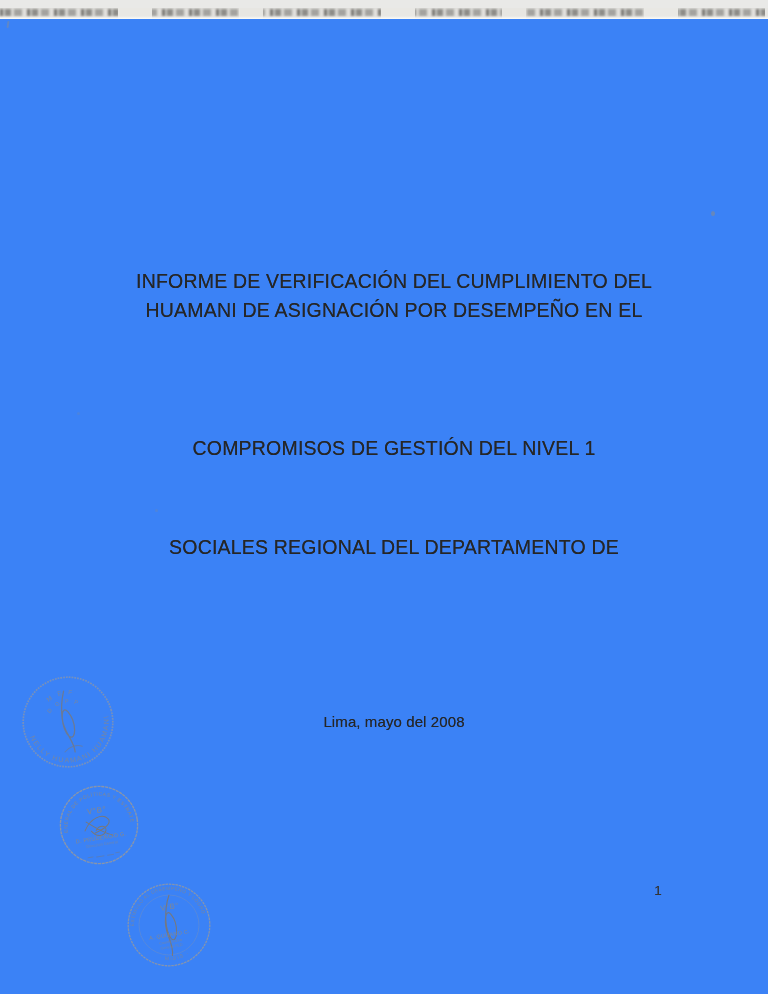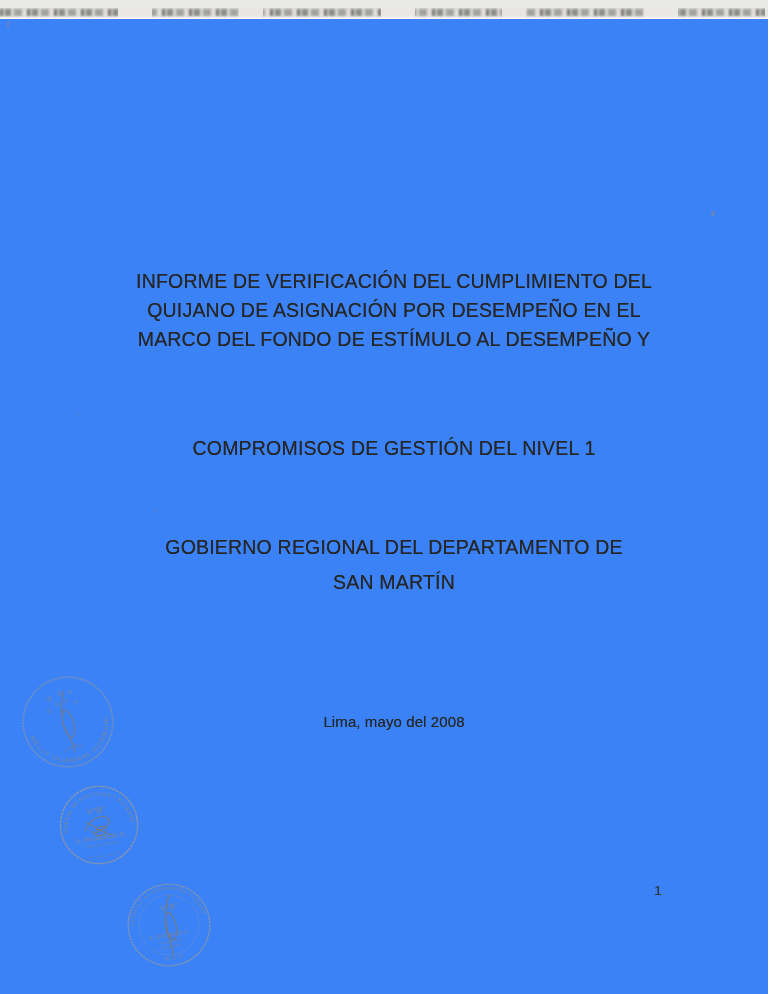--- a/index.html
+++ b/index.html
@@ -73,29 +73,27 @@
 <div class="page">
 
   <div class="scan-strip">
     <div class="strip-noise"></div>
     <div class="strip-gaps"></div>
     <div class="strip-fade"></div>
   </div>
 
   <div class="centerblock title">
     <span>INFORME DE VERIFICACIÓN DEL CUMPLIMIENTO DEL</span>
-    <span>QUIJANO DE ASIGNACIÓN POR DESEMPEÑO EN EL</span>
-    <span>MARCO DEL FONDO DE ESTÍMULO AL DESEMPEÑO Y</span>
+    <span>HUAMANI DE ASIGNACIÓN POR DESEMPEÑO EN EL</span>
   </div>
 
   <div class="centerblock subtitle">COMPROMISOS DE GESTIÓN DEL NIVEL 1</div>
 
   <div class="centerblock entity">
-    <span>GOBIERNO REGIONAL DEL DEPARTAMENTO DE</span>
-    <span>SAN MARTÍN</span>
+    <span>SOCIALES REGIONAL DEL DEPARTAMENTO DE</span>
   </div>
 
   <div class="centerblock dateline">Lima, mayo del 2008</div>
 
   <div class="page-number">1</div>
 
   <svg class="stamp stamp1" viewBox="0 0 160 160" aria-hidden="true">
     <defs>
       <path id="s1top" d="M 50,54 A 40,40 0 0 1 110,54"></path>
       <path id="s1top2" d="M 56,64 A 32,32 0 0 1 104,64"></path>

